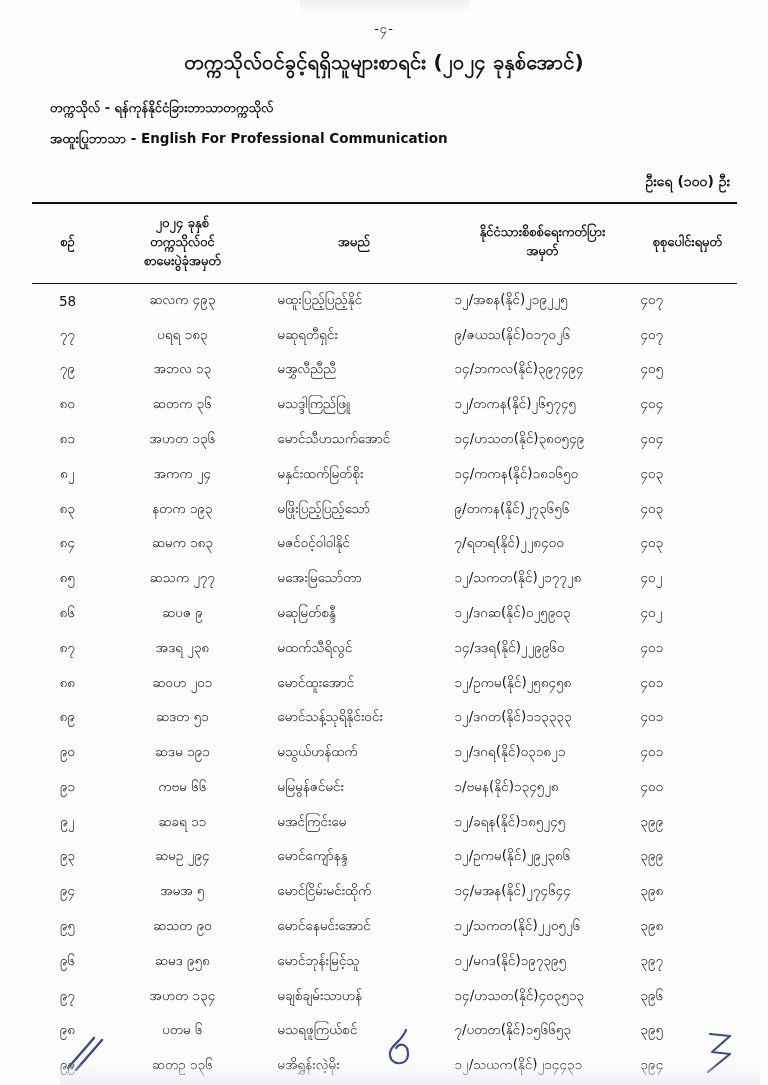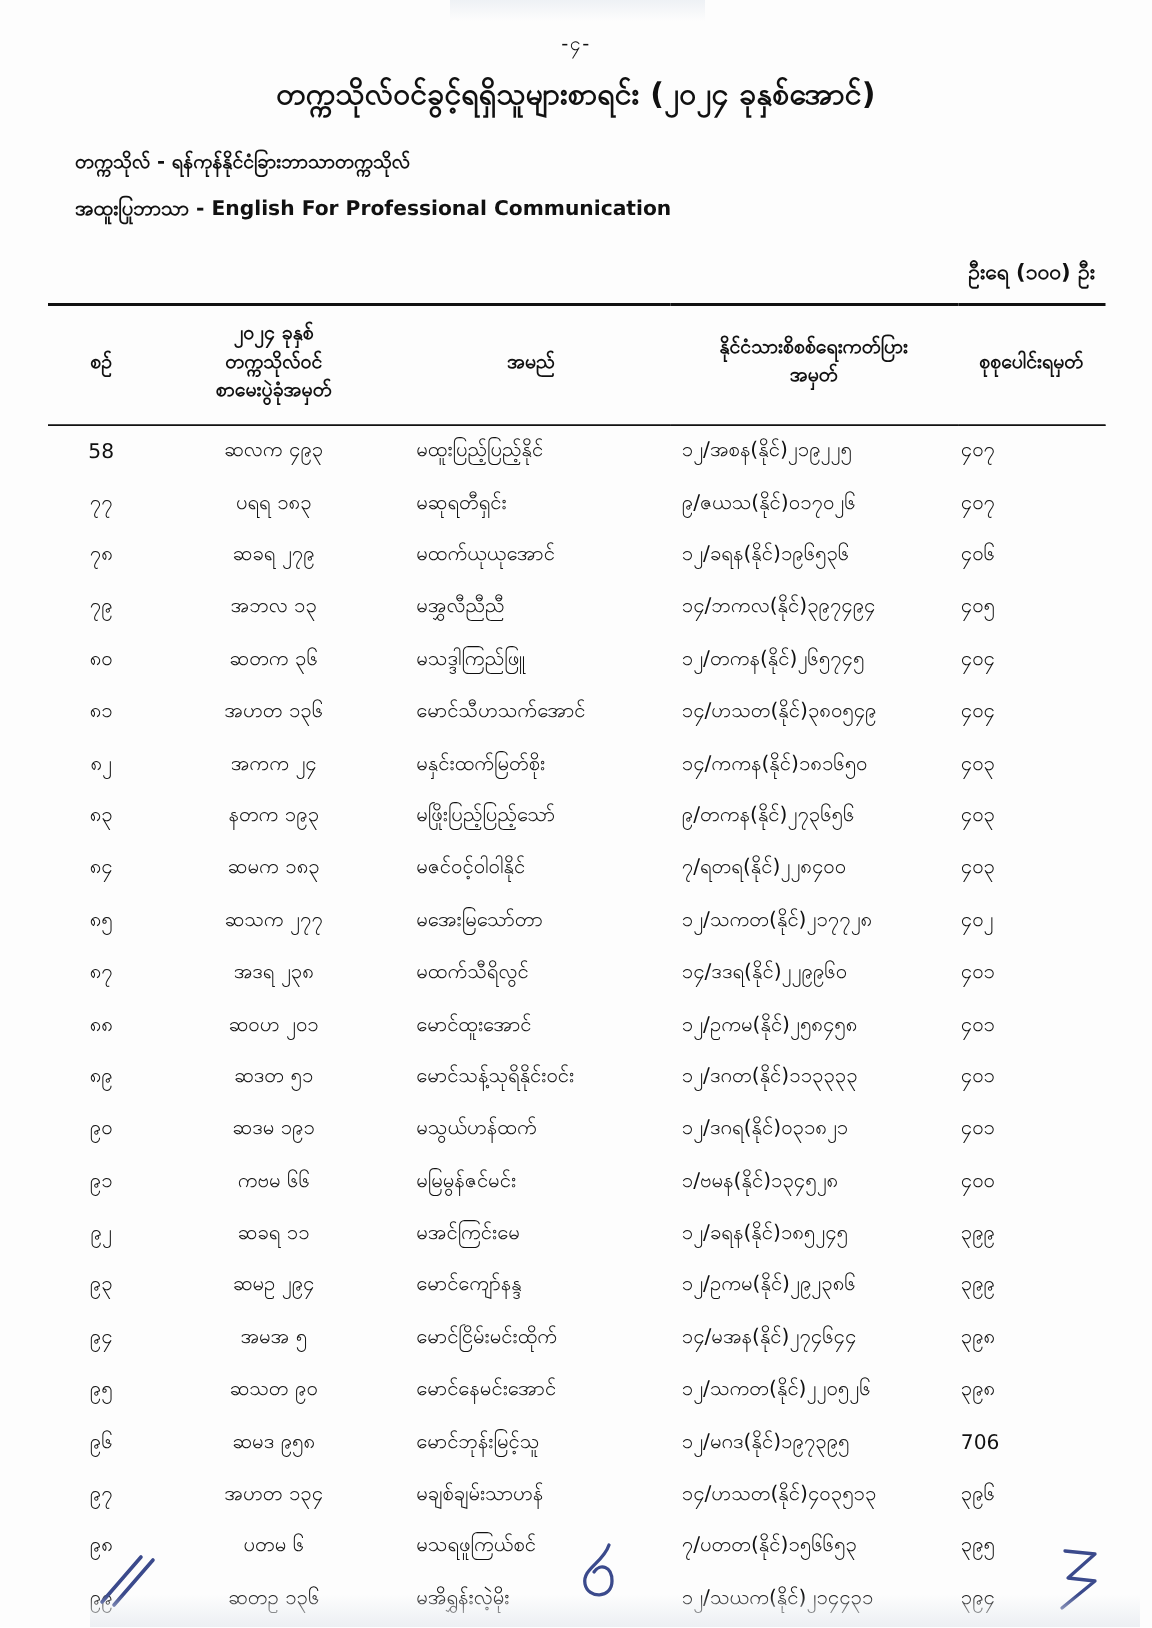--- a/index.html
+++ b/index.html
@@ -156,27 +156,20 @@
           <td class="col-score">၄၀၇</td>
         </tr>
         <tr>
           <td class="col-no">၇၇</td>
           <td class="col-exam">ပရရ ၁၈၃</td>
           <td class="col-name">မဆုရတီရှင်း</td>
           <td class="col-nrc">၉/ဇယသ(နိုင်)၀၁၇၀၂၆</td>
           <td class="col-score">၄၀၇</td>
         </tr>
         <tr>
-          <td class="col-no">၇၈</td>
-          <td class="col-exam">ဆခရ ၂၇၉</td>
-          <td class="col-name">မထက်ယုယုအောင်</td>
-          <td class="col-nrc">၁၂/ခရန(နိုင်)၁၉၆၅၃၆</td>
-          <td class="col-score">၄၀၆</td>
-        </tr>
-        <tr>
           <td class="col-no">၇၉</td>
           <td class="col-exam">အဘလ ၁၃</td>
           <td class="col-name">မအွှလီညီညီ</td>
           <td class="col-nrc">၁၄/ဘကလ(နိုင်)၃၉၇၄၉၄</td>
           <td class="col-score">၄၀၅</td>
         </tr>
         <tr>
           <td class="col-no">၈၀</td>
           <td class="col-exam">ဆတက ၃၆</td>
           <td class="col-name">မသဒ္ဒါကြည်ဖြူ</td>
@@ -212,20 +205,27 @@
           <td class="col-score">၄၀၃</td>
         </tr>
         <tr>
           <td class="col-no">၈၅</td>
           <td class="col-exam">ဆသက ၂၇၇</td>
           <td class="col-name">မအေးမြသော်တာ</td>
           <td class="col-nrc">၁၂/သကတ(နိုင်)၂၁၇၇၂၈</td>
           <td class="col-score">၄၀၂</td>
         </tr>
         <tr>
+          <td class="col-no">၈၆</td>
+          <td class="col-exam">ဆပဇ ၉</td>
+          <td class="col-name">မဆုမြတ်စန္ဒီ</td>
+          <td class="col-nrc">၁၂/ဒဂဆ(နိုင်)၀၂၅၉၀၃</td>
+          <td class="col-score">၄၀၂</td>
+        </tr>
+        <tr>
           <td class="col-no">၈၇</td>
           <td class="col-exam">အဒရ ၂၃၈</td>
           <td class="col-name">မထက်သီရိလွင်</td>
           <td class="col-nrc">၁၄/ဒဒရ(နိုင်)၂၂၉၉၆၀</td>
           <td class="col-score">၄၀၁</td>
         </tr>
         <tr>
           <td class="col-no">၈၈</td>
           <td class="col-exam">ဆဝဟ ၂၀၁</td>
           <td class="col-name">မောင်ထူးအောင်</td>
@@ -279,21 +279,21 @@
           <td class="col-exam">ဆသတ ၉၀</td>
           <td class="col-name">မောင်နေမင်းအောင်</td>
           <td class="col-nrc">၁၂/သကတ(နိုင်)၂၂၀၅၂၆</td>
           <td class="col-score">၃၉၈</td>
         </tr>
         <tr>
           <td class="col-no">၉၆</td>
           <td class="col-exam">ဆမဒ ၉၅၈</td>
           <td class="col-name">မောင်ဘုန်းမြင့်သူ</td>
           <td class="col-nrc">၁၂/မဂဒ(နိုင်)၁၉၇၃၉၅</td>
-          <td class="col-score">706</td>
+          <td class="col-score">၃၉၇</td>
         </tr>
         <tr>
           <td class="col-no">၉၇</td>
           <td class="col-exam">အဟတ ၁၃၄</td>
           <td class="col-name">မချစ်ချမ်းသာဟန်</td>
           <td class="col-nrc">၁၄/ဟသတ(နိုင်)၄၀၃၅၁၃</td>
           <td class="col-score">၃၉၆</td>
         </tr>
         <tr>
           <td class="col-no">၉၈</td>

